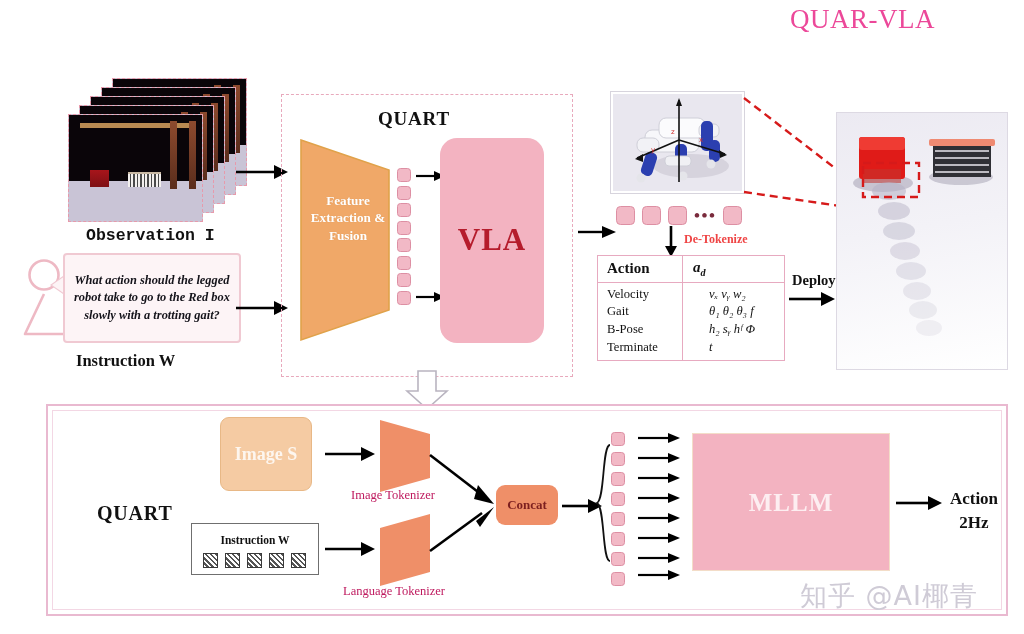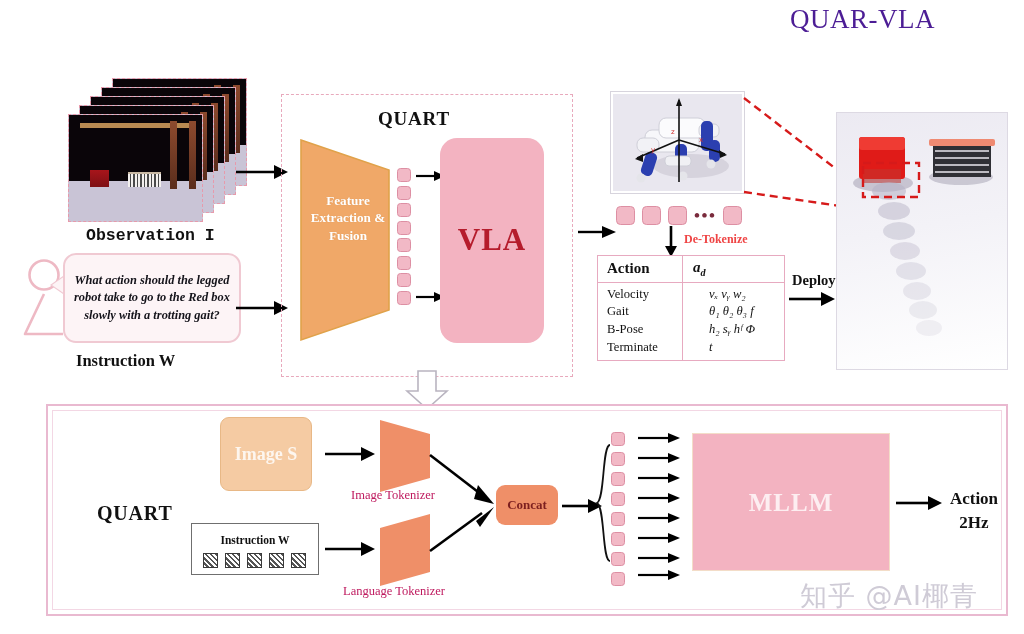--- a/index.html
+++ b/index.html
@@ -10,21 +10,21 @@
     position: relative;
     overflow: hidden;
   }
   .stage { position: absolute; inset: 0; }
   .abs { position: absolute; }
 
   
   #title {
     left: 790px; top: 4px;
     font-size: 27px; letter-spacing: .5px;
-    color: #4c1d95;
+    color: #ec4899;
     font-family: "Liberation Serif", serif;
   }
 
   
   #obs-stack { left: 68px; top: 78px; width: 190px; height: 145px; }
   .frame {
     position: absolute; width: 135px; height: 108px;
     border: 1.6px dashed #e79aab;
     background: #c9c4d6;
     overflow: hidden;
@@ -47,21 +47,21 @@
   .caption { font-weight: bold; font-size: 16.5px; color: #111; }
   #obs-label { left: 86px; top: 226px; font-family: Liberation Mono, monospace; }
   #instr-label { left: 76px; top: 351px; }
 
   
   #person { left: 22px; top: 258px; width: 48px; height: 78px; }
 
   
   #bubble {
     left: 63px; top: 253px; width: 178px; height: 90px;
-    background: #fdf4f6; border: 2px solid #f0c9d2; border-radius: 13px;
+    background: #fdf4f6; border: 2px solid #f0c9d2; border-radius: 4px;
     display: flex; align-items: center; justify-content: center;
     padding: 4px 8px;
   }
   #bubble-text {
     font-style: italic; font-weight: bold; font-size: 12.4px;
     line-height: 1.38; text-align: center; color: #14131a;
   }
   #bubble-tail { left: 52px; top: 276px; width: 0; height: 0;
     border-top: 9px solid transparent; border-bottom: 9px solid transparent;
     border-right: 13px solid #fdf4f6;

